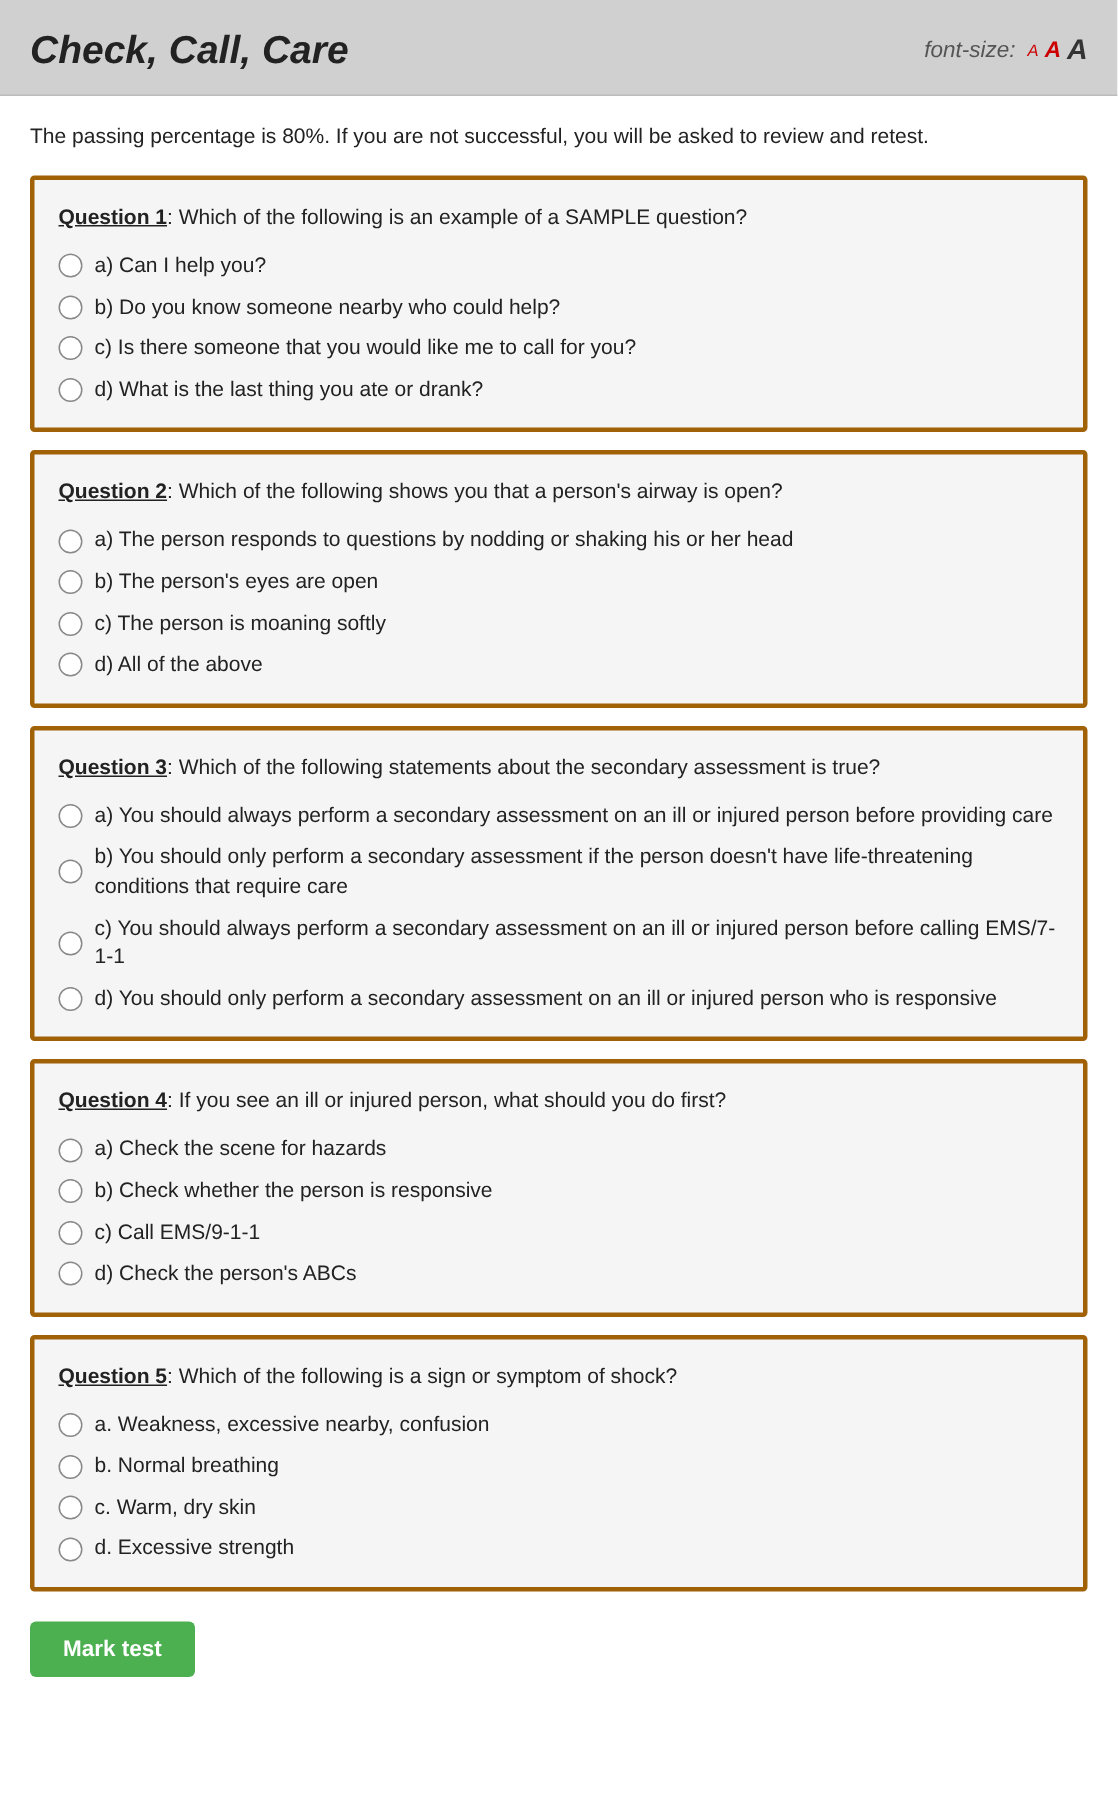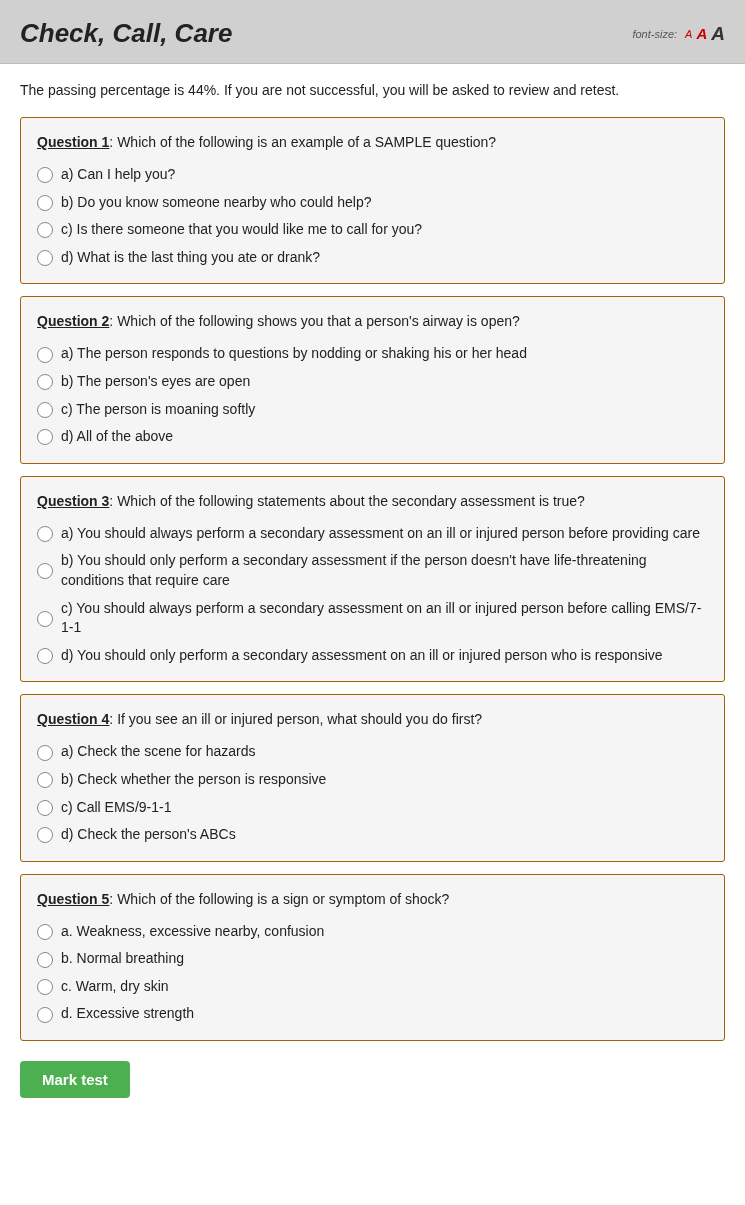--- a/index.html
+++ b/index.html
@@ -35,21 +35,21 @@
     .font-size-control {
       display: flex;
       align-items: center;
       gap: 4px;
       font-size: 13px;
       color: #555;
     }
 
     .font-size-label {
       color: #555;
-      font-size: 11px;
+      font-size: 15px;
       margin-right: 4px;
     }
 
     .font-size-a-small {
       color: #cc0000;
       font-size: 11px;
       cursor: pointer;
     }
 
     .font-size-a-medium {
@@ -71,21 +71,21 @@
     }
 
     .intro-text {
       font-size: 14px;
       color: #222;
       margin-bottom: 16px;
       line-height: 1.5;
     }
 
     .question-block {
-      border: 1px solid #a16207;
+      border: 3px solid #a16207;
       background: #f5f5f5;
       border-radius: 3px;
       padding: 14px 16px 16px 16px;
       margin-bottom: 12px;
     }
 
     .question-text {
       font-size: 14px;
       color: #222;
       margin-bottom: 12px;
@@ -146,21 +146,21 @@
   <span class="header-title">Check, Call, Care</span>
   <div class="font-size-control">
     <span class="font-size-label">font-size:</span>
     <span class="font-size-a-small">A</span>
     <span class="font-size-a-medium">A</span>
     <span class="font-size-a-large">A</span>
   </div>
 </div>
 
 <div class="main-content">
-  <p class="intro-text">The passing percentage is 44%. If you are not successful, you will be asked to review and retest.</p>
+  <p class="intro-text">The passing percentage is 80%. If you are not successful, you will be asked to review and retest.</p>
 
   
   <div id="questions-container">
       <div class="question-block">
         <div class="question-text"><span class="question-number">Question 1</span>: Which of the following is an example of a SAMPLE question?</div>
         <div class="answer-option">
           <span class="radio-circle"></span>
           <span class="answer-label">a) Can I help you?</span>
         </div>
         <div class="answer-option">

